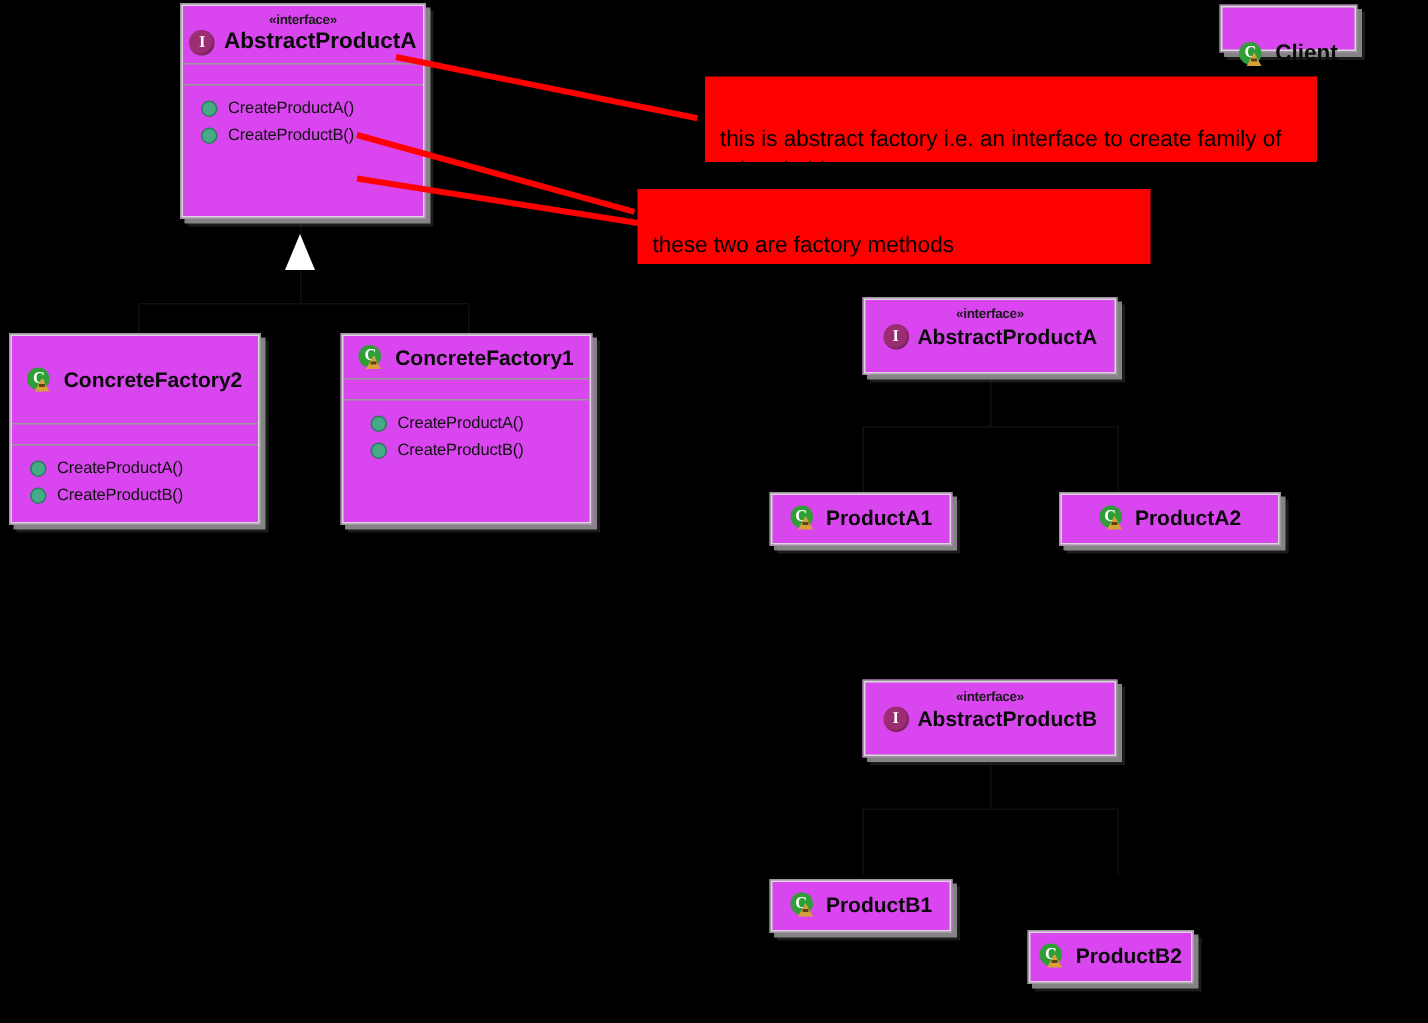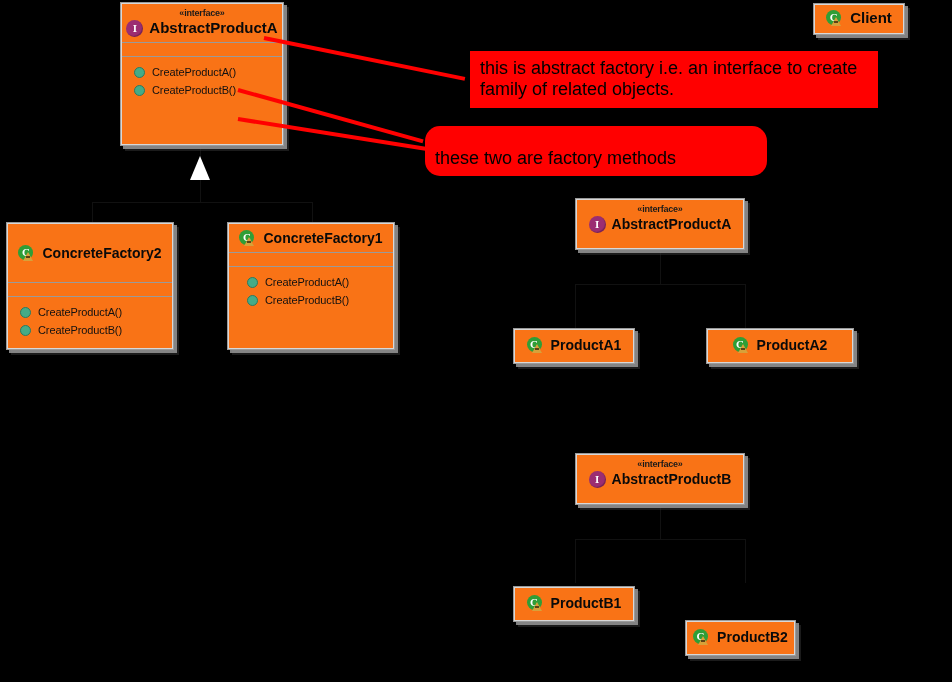--- a/index.html
+++ b/index.html
@@ -12,21 +12,21 @@
     width: 952px;
     height: 682px;
     background: #000000;
     overflow: hidden;
     font-family: "Liberation Sans", sans-serif;
   }
 
   
   .uml-box {
     position: absolute;
-    background: #f97316;
+    background: #d946ef;
     border: 1px solid #9a9a9a;
     box-sizing: border-box;
     box-shadow: 3px 3px 0 rgba(150,150,150,0.85), 5px 5px 0 rgba(60,60,60,0.45);
   }
   .uml-box .inner-frame {
     border: 1px solid #d8d8d8;
     height: 100%;
     box-sizing: border-box;
     display: flex;
     flex-direction: column;
@@ -151,24 +151,25 @@
 
   
   .anno-box {
     position: absolute;
     background: #ff0000;
     box-sizing: border-box;
     display: flex;
     align-items: flex-start;
   }
   .anno-text {
-    font-size: 18px;
+    font-size: 15px;
     color: #000000;
     line-height: 21px;
     padding: 7px 10px 7px 10px;
+    margin-top: 24px;
   }
   .anno-line {
     position: absolute;
     height: 4px;
     background: #ff0000;
     transform-origin: 0 50%;
   }
 
   
   .conn-v {
@@ -230,21 +231,21 @@
         <div class="op-row">
           <span class="icon-op"></span>
           <span class="op-label">CreateProductB()</span>
         </div>
       </div>
     </div>
   </div>
 
   <div class="uml-box" style="left:813px; top:3px; width:92px; height:32px;">
     <div class="inner-frame">
-      <div class="compartment-title" style="padding:4px 6px;">
+      <div class="compartment-title" style="padding:22px 6px;">
         <span class="title-row">
           <span class="icon-class">
             <span class="c-glyph">C</span>
             <span class="tri-badge"></span>
           </span>
           <span class="title-text">Client</span>
         </span>
       </div>
     </div>
   </div>
@@ -380,17 +381,17 @@
   </div>
 
   <div class="anno-line" style="left:264px; top:36px; width:205px; transform: rotate(11.5deg);"></div>
   <div class="anno-line" style="left:238px; top:88px; width:192px; transform: rotate(15.5deg);"></div>
   <div class="anno-line" style="left:238px; top:117px; width:193px; transform: rotate(9deg);"></div>
 
   <div class="anno-box" style="left:470px; top:51px; width:408px; height:57px;">
     <span class="anno-text">this is abstract factory i.e. an interface to create family of related objects.</span>
   </div>
 
-  <div class="anno-box" style="left:425px; top:126px; width:342px; height:50px; align-items:flex-end;border-radius:15px;">
+  <div class="anno-box" style="left:425px; top:126px; width:342px; height:50px; align-items:center;">
     <span class="anno-text">these two are factory methods</span>
   </div>
 
 </div>
 
 </body></html>

